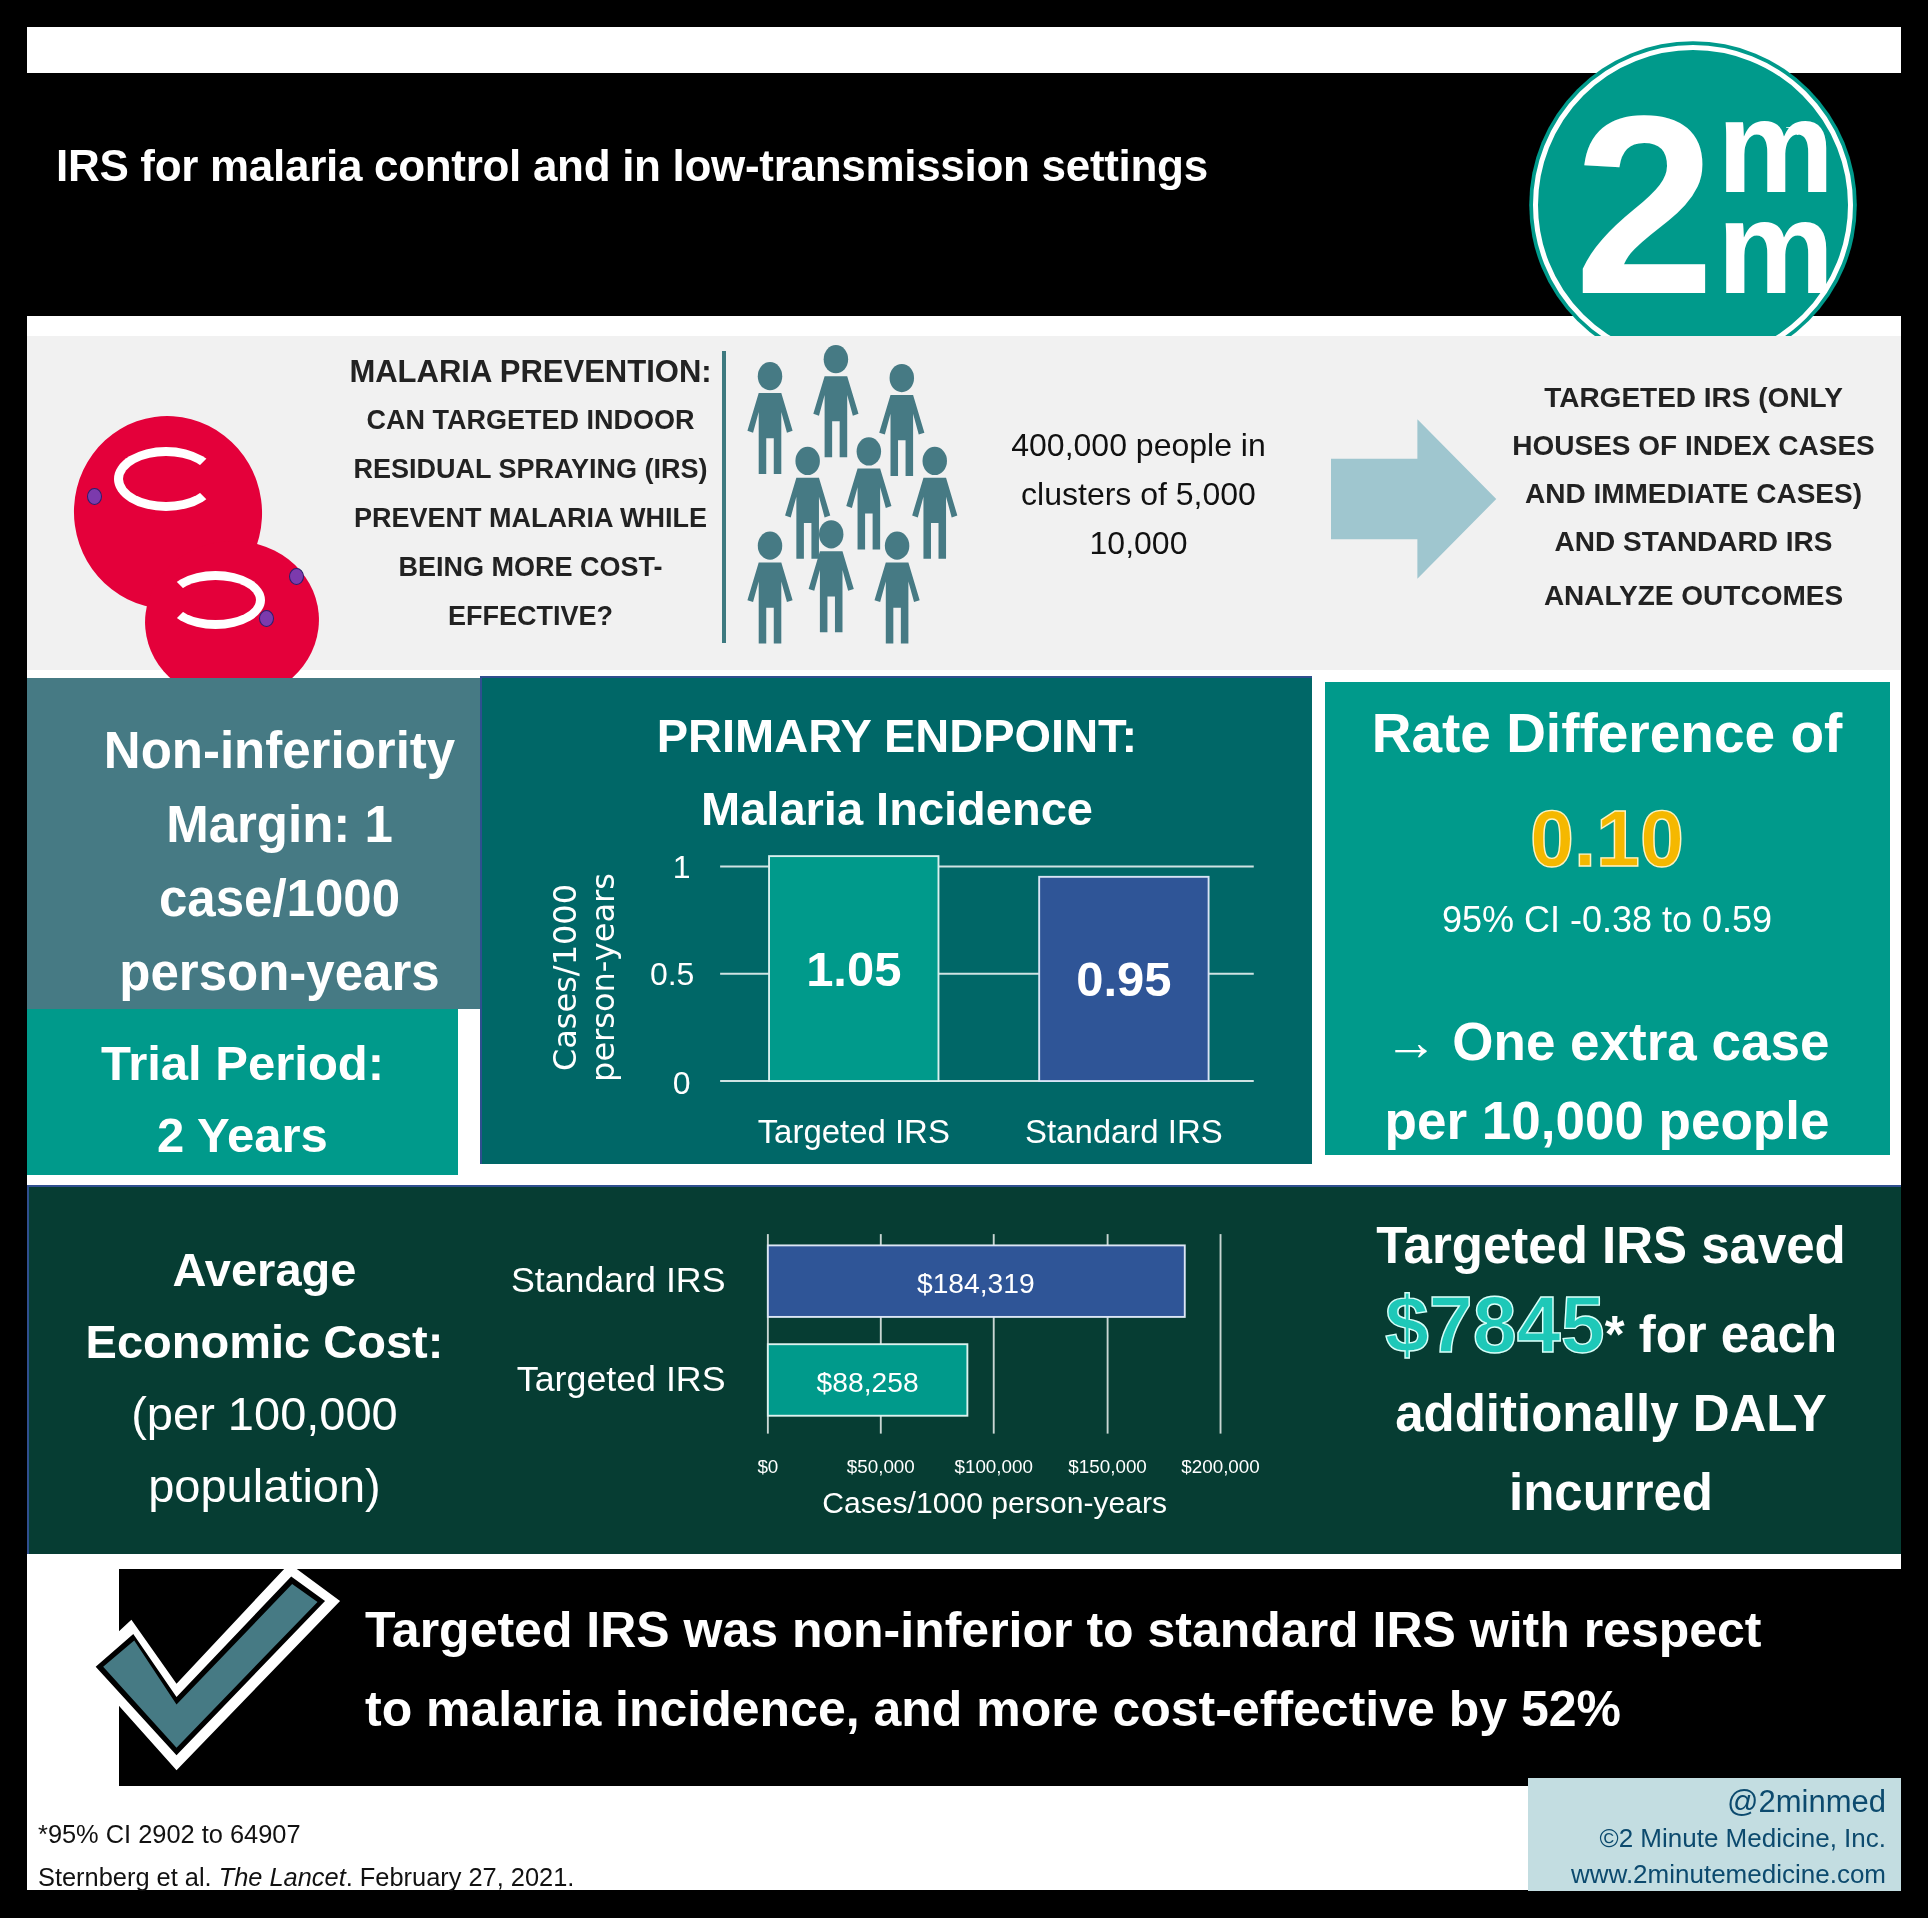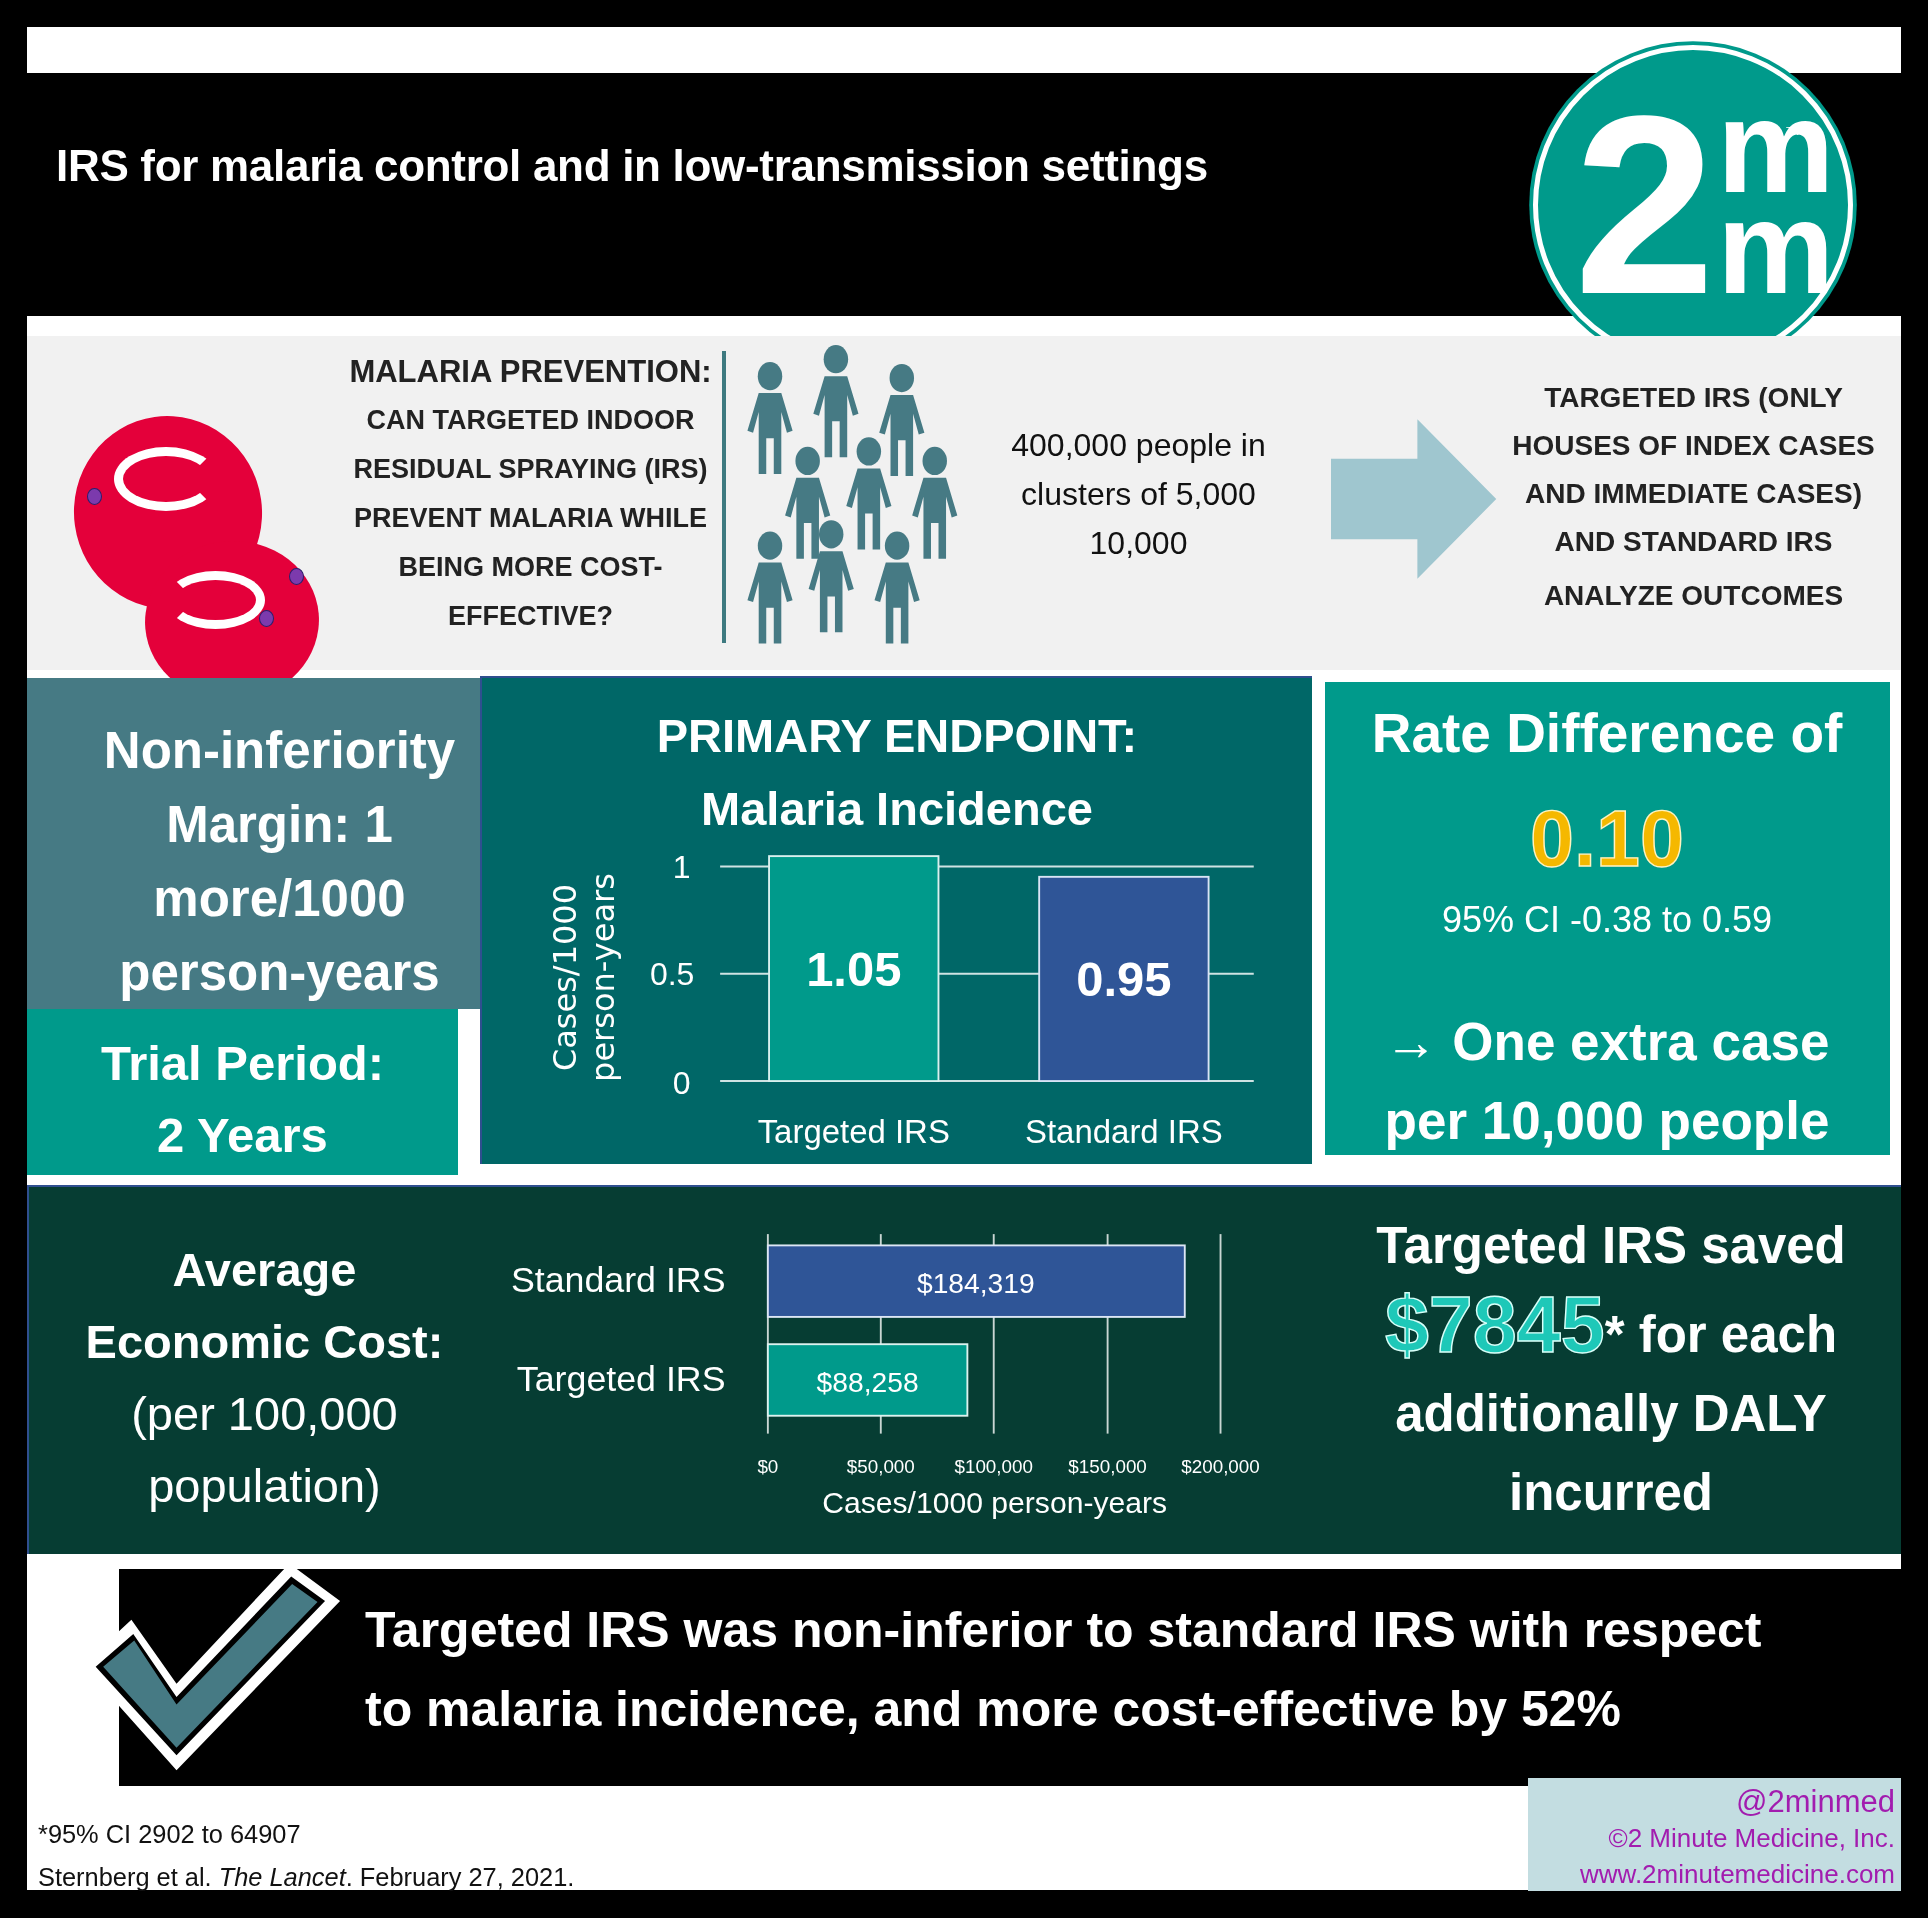--- a/index.html
+++ b/index.html
@@ -54,21 +54,21 @@
   .saved { position: absolute; left: 1290px; top: 19px; width: 584px; text-align: center; color: #fff; font-weight: 700; font-size: 51px; line-height: 79px; }
   .saved .money { color: #1ec8b8; font-size: 79px; -webkit-text-stroke: 1.4px #d8fff9; }
 
   
   .conc-band { left: 119px; top: 1569px; width: 1782px; height: 217px; background: #000; }
   .check { left: 75px; top: 1563px; width: 282px; height: 217px; }
   .conc-text { left: 365px; top: 1591px; width: 1525px; color: #fff; font-weight: 700; font-size: 50px; line-height: 79px; }
 
   
   .fn { left: 38px; top: 1813px; color: #111; font-size: 25.4px; line-height: 43px; }
-  .credit { left: 1528px; top: 1778px; width: 373px; height: 113px; background: #c3dde1; text-align: right; padding-right: 6px; color: #a21caf; font-size: 26px; line-height: 36px; padding-top: 5.6px; }
+  .credit { left: 1528px; top: 1778px; width: 373px; height: 113px; background: #c3dde1; text-align: right; padding-right: 15px; color: #0c4a6e; font-size: 26px; line-height: 36px; padding-top: 5.6px; }
   .credit .handle { font-size: 31px; }
 </style>
 </head>
 <body>
 
 <div class="abs frame"></div>
 
 <div class="abs title-band"></div>
 <div class="abs title-text">
   <div>IRS for malaria control and in low-transmission settings</div>
@@ -136,21 +136,21 @@
     <div>HOUSES OF INDEX CASES</div>
     <div>AND IMMEDIATE CASES)</div>
     <div>AND STANDARD IRS</div>
   </div>
   <div class="analyze">ANALYZE OUTCOMES</div>
 </div>
 
 <div class="abs ni-box">
   <div>Non-inferiority</div>
   <div>Margin: 1</div>
-  <div>more/1000</div>
+  <div>case/1000</div>
   <div>person-years</div>
 </div>
 <div class="abs trial-box">
   <div>Trial Period:</div>
   <div>2 Years</div>
 </div>
 
 <div class="abs ep-box">
   <div class="ep-title">
     <div>PRIMARY ENDPOINT:</div>

